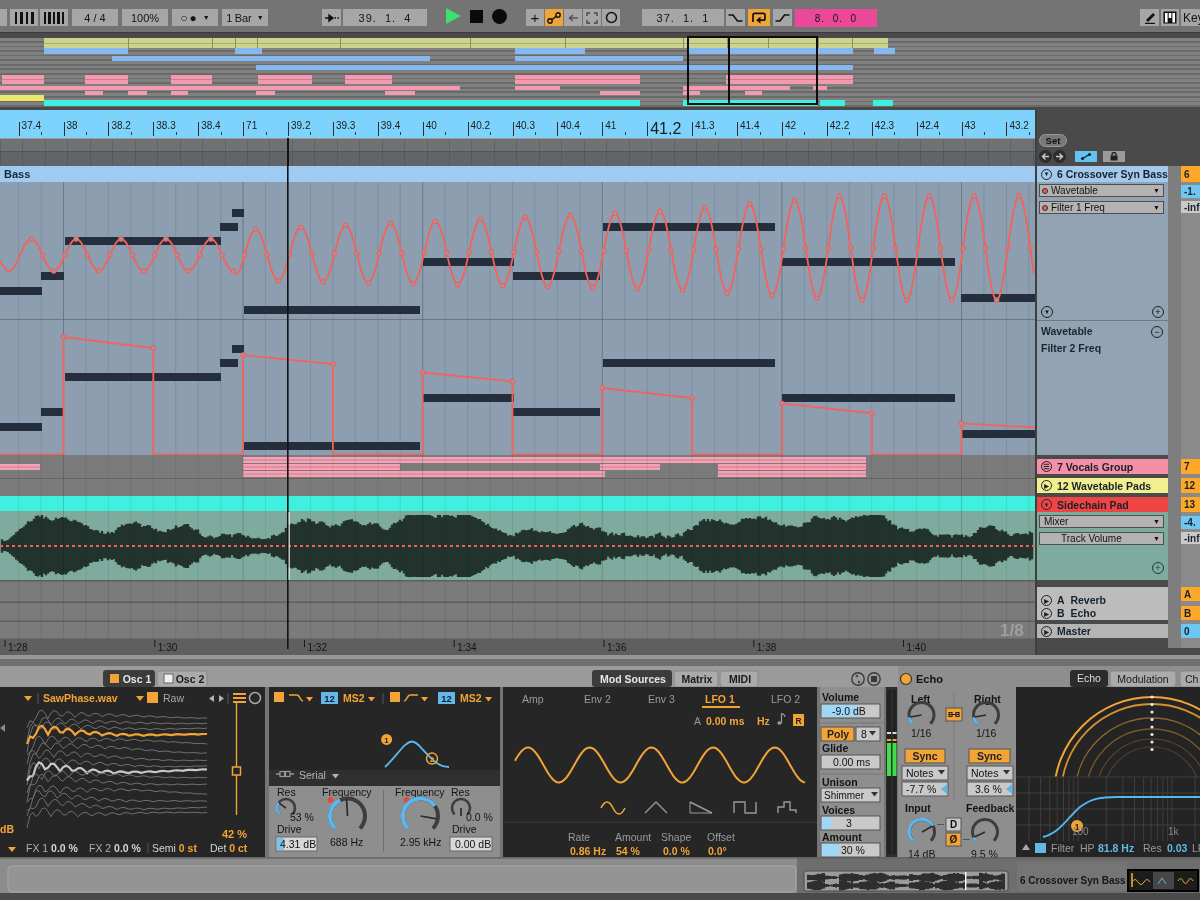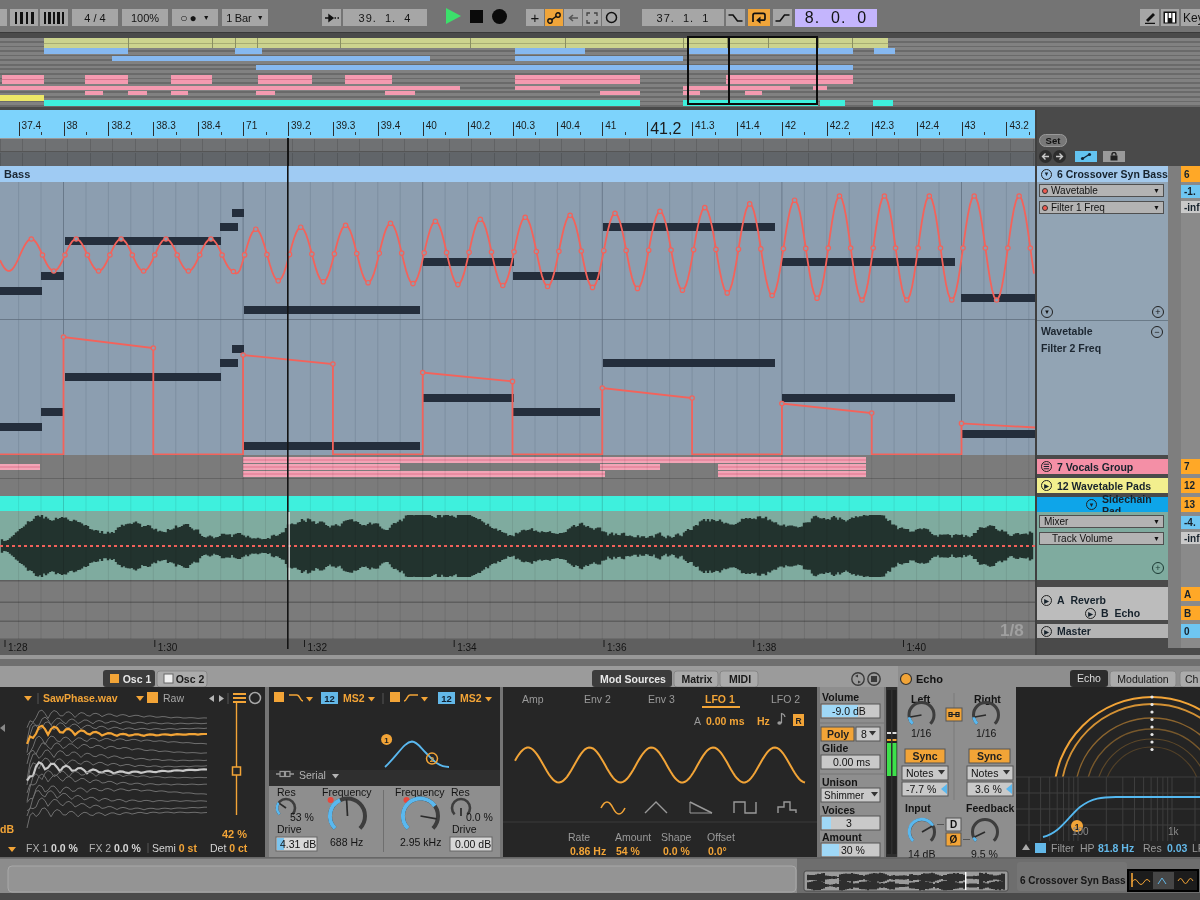--- a/index.html
+++ b/index.html
@@ -73,21 +73,21 @@
       <svg width="16" height="14">
         <path d="M2 11 V4.2 A1.8 1.8 0 0 1 3.8 2.4 H12.2 A1.8 1.8 0 0 1 14 4.2 V7.4 A1.8 1.8 0 0 1 12.2 9.2 H7" stroke="#111" stroke-width="1.7" fill="none"></path>
         <path d="M9.5 5.6 L5.2 9.2 L9.5 12.8 z" fill="#111"></path>
       </svg>
     </div>
     <div style="position:absolute;left:773px;top:9px;width:19px;height:17px;background:#a6a6a6;color:#141414;font-size:11px;display:flex;align-items:center;justify-content:center;">
       <svg width="15" height="10">
         <path d="M0.5 8 H5 L9.5 2 H14.5" stroke="#111" stroke-width="1.6" fill="none"></path>
       </svg>
     </div>
-    <div style="position:absolute;left:795px;top:9px;width:82px;height:18px;background:#c4b5fd;color:#141414;font-size:16px;display:flex;align-items:center;justify-content:center;letter-spacing:1px">8.&nbsp;&nbsp;0.&nbsp;&nbsp;0</div>
+    <div style="position:absolute;left:795px;top:9px;width:82px;height:18px;background:#ec4899;color:#141414;font-size:10px;display:flex;align-items:center;justify-content:center;letter-spacing:1px">8.&nbsp;&nbsp;0.&nbsp;&nbsp;0</div>
     <div style="position:absolute;left:1140px;top:9px;width:19px;height:17px;background:#a6a6a6;color:#141414;font-size:11px;display:flex;align-items:center;justify-content:center;">
       <svg width="14" height="13">
         <path d="M3 9 L10 2 L12 4 L5 11 z" fill="#111"></path>
         <path d="M2 12.5 H12" stroke="#111" stroke-width="1.5"></path>
       </svg>
     </div>
     <div style="position:absolute;left:1161px;top:9px;width:18px;height:17px;background:#a6a6a6;color:#141414;font-size:11px;display:flex;align-items:center;justify-content:center;">
       <svg width="14" height="13">
         <rect x="0.5" y="0.5" width="13" height="12" fill="#111"></rect>
         <rect x="2" y="2" width="2.6" height="9.5" fill="#fff"></rect>
@@ -581,33 +581,33 @@
     <div style="position:absolute;left:2px;top:91px;width:125px;height:13px;background:#b3b3b3;border:1px solid #4f4f4f;font-size:10px;color:#111;display:flex;align-items:center;"><span style="display:inline-block;width:6px;height:6px;border-radius:50%;background:#f05a50;border:1px solid #333;margin:0 3px 0 2px;flex:none"></span>Filter 1 Freq<span style="margin-left:auto;margin-right:3px;font-size:7px">▼</span></div>
     <div style="position:absolute;left:4px;top:196px;width:12px;height:12px;border:1.2px solid #222;border-radius:50%;font-size:6px;color:#111;display:flex;align-items:center;justify-content:center">▼</div>
     <div style="position:absolute;left:115px;top:196px;width:12px;height:12px;border:1.2px solid #222;border-radius:50%;font-size:9px;color:#111;display:flex;align-items:center;justify-content:center">+</div>
     <div style="position:absolute;left:0px;top:210px;width:131px;height:1px;background:#6a7a88"></div>
     <div style="position:absolute;left:0px;top:211px;width:131px;height:134px;background:#92a4b4"></div>
     <div style="position:absolute;left:4px;top:215px;width:100px;height:13px;font-size:10.5px;font-weight:bold;color:#1c2630">Wavetable</div>
     <div style="position:absolute;left:114px;top:216px;width:12px;height:12px;border:1.2px solid #222;border-radius:50%;font-size:9px;color:#111;display:flex;align-items:center;justify-content:center">−</div>
     <div style="position:absolute;left:4px;top:232px;width:100px;height:13px;font-size:10.5px;font-weight:bold;color:#1c2630">Filter 2 Freq</div>
     <div style="position:absolute;left:0px;top:349px;width:131px;height:15px;background:#f48fa6;font-size:10.5px;font-weight:bold;color:#16222c;display:flex;align-items:center;"><span style="display:inline-flex;width:11px;height:11px;border:1.2px solid #222;border-radius:50%;align-items:center;justify-content:center;font-size:7px;margin:0 5px 0 4px;flex:none">☰</span>7 Vocals Group</div>
     <div style="position:absolute;left:0px;top:368px;width:131px;height:15px;background:#f2ef8e;font-size:10.5px;font-weight:bold;color:#16222c;display:flex;align-items:center;"><span style="display:inline-flex;width:11px;height:11px;border:1.2px solid #222;border-radius:50%;align-items:center;justify-content:center;font-size:6px;margin:0 5px 0 4px;flex:none">▶</span>12 Wavetable Pads</div>
-    <div style="position:absolute;left:0px;top:387px;width:131px;height:15px;background:#0ea5e9;font-size:10.5px;font-weight:bold;color:#16222c;display:flex;align-items:center;padding-left:45px;"><span style="display:inline-flex;width:11px;height:11px;border:1.2px solid #222;border-radius:50%;align-items:center;justify-content:center;font-size:6px;margin:0 5px 0 4px;flex:none">▼</span>Sidechain Pad</div>
+    <div style="position:absolute;left:0px;top:387px;width:131px;height:15px;background:#ef4444;font-size:10.5px;font-weight:bold;color:#16222c;display:flex;align-items:center;"><span style="display:inline-flex;width:11px;height:11px;border:1.2px solid #222;border-radius:50%;align-items:center;justify-content:center;font-size:6px;margin:0 5px 0 4px;flex:none">▼</span>Sidechain Pad</div>
     <div style="position:absolute;left:0px;top:402px;width:131px;height:68px;background:#7fab9f"></div>
     <div style="position:absolute;left:2px;top:405px;width:125px;height:13px;background:#b3b3b3;border:1px solid #4f4f4f;font-size:10px;color:#111;display:flex;align-items:center;">
       <span style="margin-left:4px">Mixer</span>
       <span style="margin-left:auto;margin-right:3px;font-size:7px">▼</span>
     </div>
     <div style="position:absolute;left:2px;top:422px;width:125px;height:13px;background:#b3b3b3;border:1px solid #4f4f4f;font-size:10px;color:#111;display:flex;align-items:center;">
-      <span style="margin-left:12px">Track Volume</span>
+      <span style="margin-left:21px">Track Volume</span>
       <span style="margin-left:auto;margin-right:3px;font-size:7px">▼</span>
     </div>
     <div style="position:absolute;left:115px;top:452px;width:12px;height:12px;border:1.2px solid #1c3a34;border-radius:50%;font-size:9px;color:#1c3a34;display:flex;align-items:center;justify-content:center">+</div>
     <div style="position:absolute;left:0px;top:477px;width:131px;height:26px;background:#bcbcbc;font-size:10.5px;font-weight:bold;color:#16222c;display:flex;align-items:center;"><span style="display:inline-flex;width:11px;height:11px;border:1.2px solid #222;border-radius:50%;align-items:center;justify-content:center;font-size:6px;margin:0 5px 0 4px;flex:none">▶</span>A&nbsp;&nbsp;Reverb</div>
-    <div style="position:absolute;left:0px;top:496px;width:131px;height:14px;background:#bcbcbc;font-size:10.5px;font-weight:bold;color:#16222c;display:flex;align-items:center;padding-left:44px;"><span style="display:inline-flex;width:11px;height:11px;border:1.2px solid #222;border-radius:50%;align-items:center;justify-content:center;font-size:6px;margin:0 5px 0 4px;flex:none">▶</span>B&nbsp;&nbsp;Echo</div>
+    <div style="position:absolute;left:0px;top:496px;width:131px;height:14px;background:#bcbcbc;font-size:10.5px;font-weight:bold;color:#16222c;display:flex;align-items:center;"><span style="display:inline-flex;width:11px;height:11px;border:1.2px solid #222;border-radius:50%;align-items:center;justify-content:center;font-size:6px;margin:0 5px 0 4px;flex:none">▶</span>B&nbsp;&nbsp;Echo</div>
     <div style="position:absolute;left:0px;top:514px;width:131px;height:14px;background:#b4b4b4;font-size:10.5px;font-weight:bold;color:#16222c;display:flex;align-items:center;"><span style="display:inline-flex;width:11px;height:11px;border:1.2px solid #222;border-radius:50%;align-items:center;justify-content:center;font-size:6px;margin:0 5px 0 4px;flex:none">▶</span>Master</div>
     <div style="position:absolute;left:144px;top:56px;width:19px;height:16px;background:#ffa827;font-size:10px;font-weight:bold;color:#16222c;display:flex;align-items:center;padding-left:3px;">6</div>
     <div style="position:absolute;left:144px;top:75px;width:19px;height:13px;background:#6ec6f2;font-size:10px;font-weight:bold;color:#16222c;display:flex;align-items:center;padding-left:3px;">-1.</div>
     <div style="position:absolute;left:144px;top:91px;width:19px;height:12px;background:#c9c9c9;font-weight:400;font-size:9px;font-size:10px;font-weight:bold;color:#16222c;display:flex;align-items:center;padding-left:3px;">-inf</div>
     <div style="position:absolute;left:144px;top:349px;width:19px;height:15px;background:#ffa827;font-size:10px;font-weight:bold;color:#16222c;display:flex;align-items:center;padding-left:3px;">7</div>
     <div style="position:absolute;left:144px;top:368px;width:19px;height:15px;background:#ffa827;font-size:10px;font-weight:bold;color:#16222c;display:flex;align-items:center;padding-left:3px;">12</div>
     <div style="position:absolute;left:144px;top:387px;width:19px;height:15px;background:#ffa827;font-size:10px;font-weight:bold;color:#16222c;display:flex;align-items:center;padding-left:3px;">13</div>
     <div style="position:absolute;left:144px;top:406px;width:19px;height:13px;background:#6ec6f2;font-size:10px;font-weight:bold;color:#16222c;display:flex;align-items:center;padding-left:3px;">-4.</div>
     <div style="position:absolute;left:144px;top:422px;width:19px;height:12px;background:#c9c9c9;font-weight:400;font-size:9px;font-size:10px;font-weight:bold;color:#16222c;display:flex;align-items:center;padding-left:3px;">-inf</div>
     <div style="position:absolute;left:144px;top:477px;width:19px;height:14px;background:#ffa827;font-size:10px;font-weight:bold;color:#16222c;display:flex;align-items:center;padding-left:3px;">A</div>

